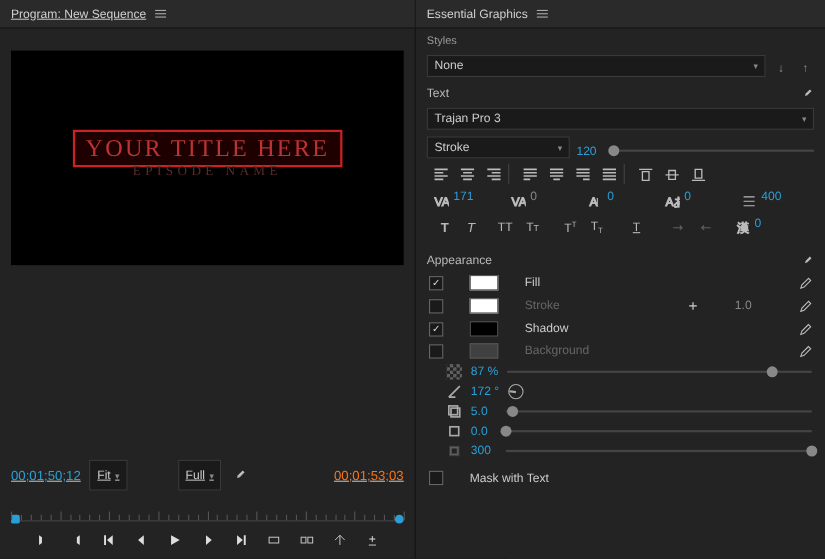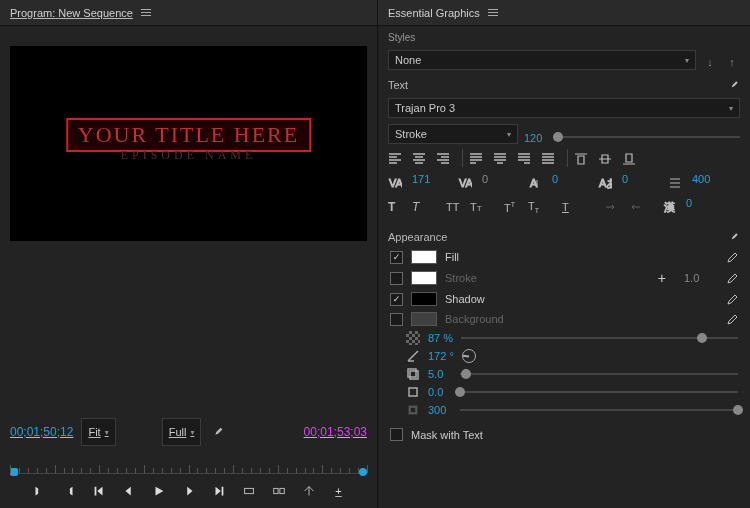--- a/index.html
+++ b/index.html
@@ -18,42 +18,42 @@
 .select { flex: 1; background: #1a1a1a; border: 1px solid #3a3a3a; color: #ccc; height: 20px; padding: 0 6px; display: flex; align-items: center; justify-content: space-between; cursor: pointer; }
 .select.small { flex: 0 0 130px; }
 .chev { font-size: 8px; color: #888; }
 .arrow-btn { width: 16px; height: 16px; display: inline-flex; align-items: center; justify-content: center; color: #888; cursor: pointer; }
 .monitor { margin: 20px 10px 10px; height: 195px; background: #000; position: relative; }
 .title-box { position: absolute; left: 50%; top: 72px; transform: translateX(-50%); border: 2px solid #c22; padding: 2px 10px; background: rgba(120,0,0,0.25); }
 .title-main { font-family: "Trajan Pro", Georgia, serif; color: #b33; font-size: 22px; letter-spacing: 2px; white-space: nowrap; }
 .title-sub { position: absolute; left: 50%; top: 102px; transform: translateX(-50%); font-family: Georgia, serif; color: #5a2a2a; font-size: 12px; letter-spacing: 4px; }
 .timebar { display: flex; align-items: center; gap: 8px; padding: 6px 10px; }
 .tc { color: #2a9fd6; font-size: 12px; }
-.tc.right { margin-left: auto; color: #d946ef; }
+.tc.right { margin-left: auto; color: #f97316; }
 .mini-select { background: #1a1a1a; border: 1px solid #3a3a3a; color: #ccc; height: 28px; padding: 0 6px; display: flex; align-items: center; gap: 4px; cursor: pointer; }
 .ruler { height: 22px; margin: 0 10px; position: relative; border-bottom: 1px solid #444; }
 .tick { position: absolute; bottom: 0; width: 1px; height: 5px; background: #555; }
 .playhead { position: absolute; left: 0; bottom: -3px; width: 8px; height: 8px; background: #2a9fd6; border-radius: 2px; }
 .scrollhandle { position: absolute; right: 0; bottom: -3px; width: 8px; height: 8px; background: #2a9fd6; border-radius: 4px; }
 .transport { display: flex; align-items: center; justify-content: center; gap: 12px; padding: 8px 10px; }
 .t-btn { width: 18px; height: 18px; display: inline-flex; align-items: center; justify-content: center; color: #ddd; cursor: pointer; }
 .t-btn svg { width: 14px; height: 14px; fill: #ddd; }
 .numval { color: #2a9fd6; cursor: ew-resize; min-width: 24px; }
 .numval.dim { color: #888; }
 .slider { flex: 1; height: 14px; position: relative; }
 .slider-track { position: absolute; left: 0; right: 0; top: 50%; height: 2px; background: #444; transform: translateY(-50%); }
 .slider-thumb { position: absolute; top: 50%; width: 10px; height: 10px; background: #888; border-radius: 50%; transform: translate(-50%, -50%); }
 .btn-grid { display: flex; flex-wrap: wrap; gap: 4px; padding: 2px 10px; }
-.ico-btn { width: 20px; height: 20px; display: inline-flex; align-items: center; justify-content: flex-start; background: transparent; cursor: pointer; border-radius: 2px; }
+.ico-btn { width: 20px; height: 20px; display: inline-flex; align-items: center; justify-content: flex-end; background: transparent; cursor: pointer; border-radius: 2px; }
 .ico-btn svg { width: 14px; height: 14px; fill: #bbb; stroke: #bbb; }
 .divider-v { width: 1px; height: 18px; background: #444; margin: 0 2px; }
 .checkbox { width: 13px; height: 13px; border: 1px solid #666; background: #1a1a1a; display: inline-flex; align-items: center; justify-content: center; cursor: pointer; }
 .checkbox.checked::after { content: "✓"; font-size: 9px; color: #ddd; }
 .swatch { width: 26px; height: 14px; border: 1px solid #555; cursor: pointer; }
-.app-row { display: flex; align-items: center; gap: 8px; padding: 3px 12px; }
+.app-row { display: flex; align-items: center; gap: 24px; padding: 3px 12px; }
 .app-label { color: #ccc; }
 .app-label.dim { color: #666; }
 .eyedrop { width: 14px; height: 14px; margin-left: auto; cursor: pointer; }
 .plus { color: #ccc; font-size: 14px; margin-left: auto; margin-right: 10px; cursor: pointer; }
 .sub-row { display: flex; align-items: center; gap: 8px; padding: 2px 12px 2px 28px; }
 .sub-ico { width: 14px; height: 14px; display: inline-flex; align-items: center; justify-content: center; }
 .sub-ico svg { width: 12px; height: 12px; fill: none; stroke: #aaa; stroke-width: 1.5; }
 .checker { background-image: linear-gradient(45deg,#666 25%,transparent 25%),linear-gradient(-45deg,#666 25%,transparent 25%),linear-gradient(45deg,transparent 75%,#666 75%),linear-gradient(-45deg,transparent 75%,#666 75%); background-size: 6px 6px; background-position: 0 0,0 3px,3px -3px,-3px 0; width: 14px; height: 14px; }
 .scroll-area { overflow-y: auto; flex: 1; }
 </style>

